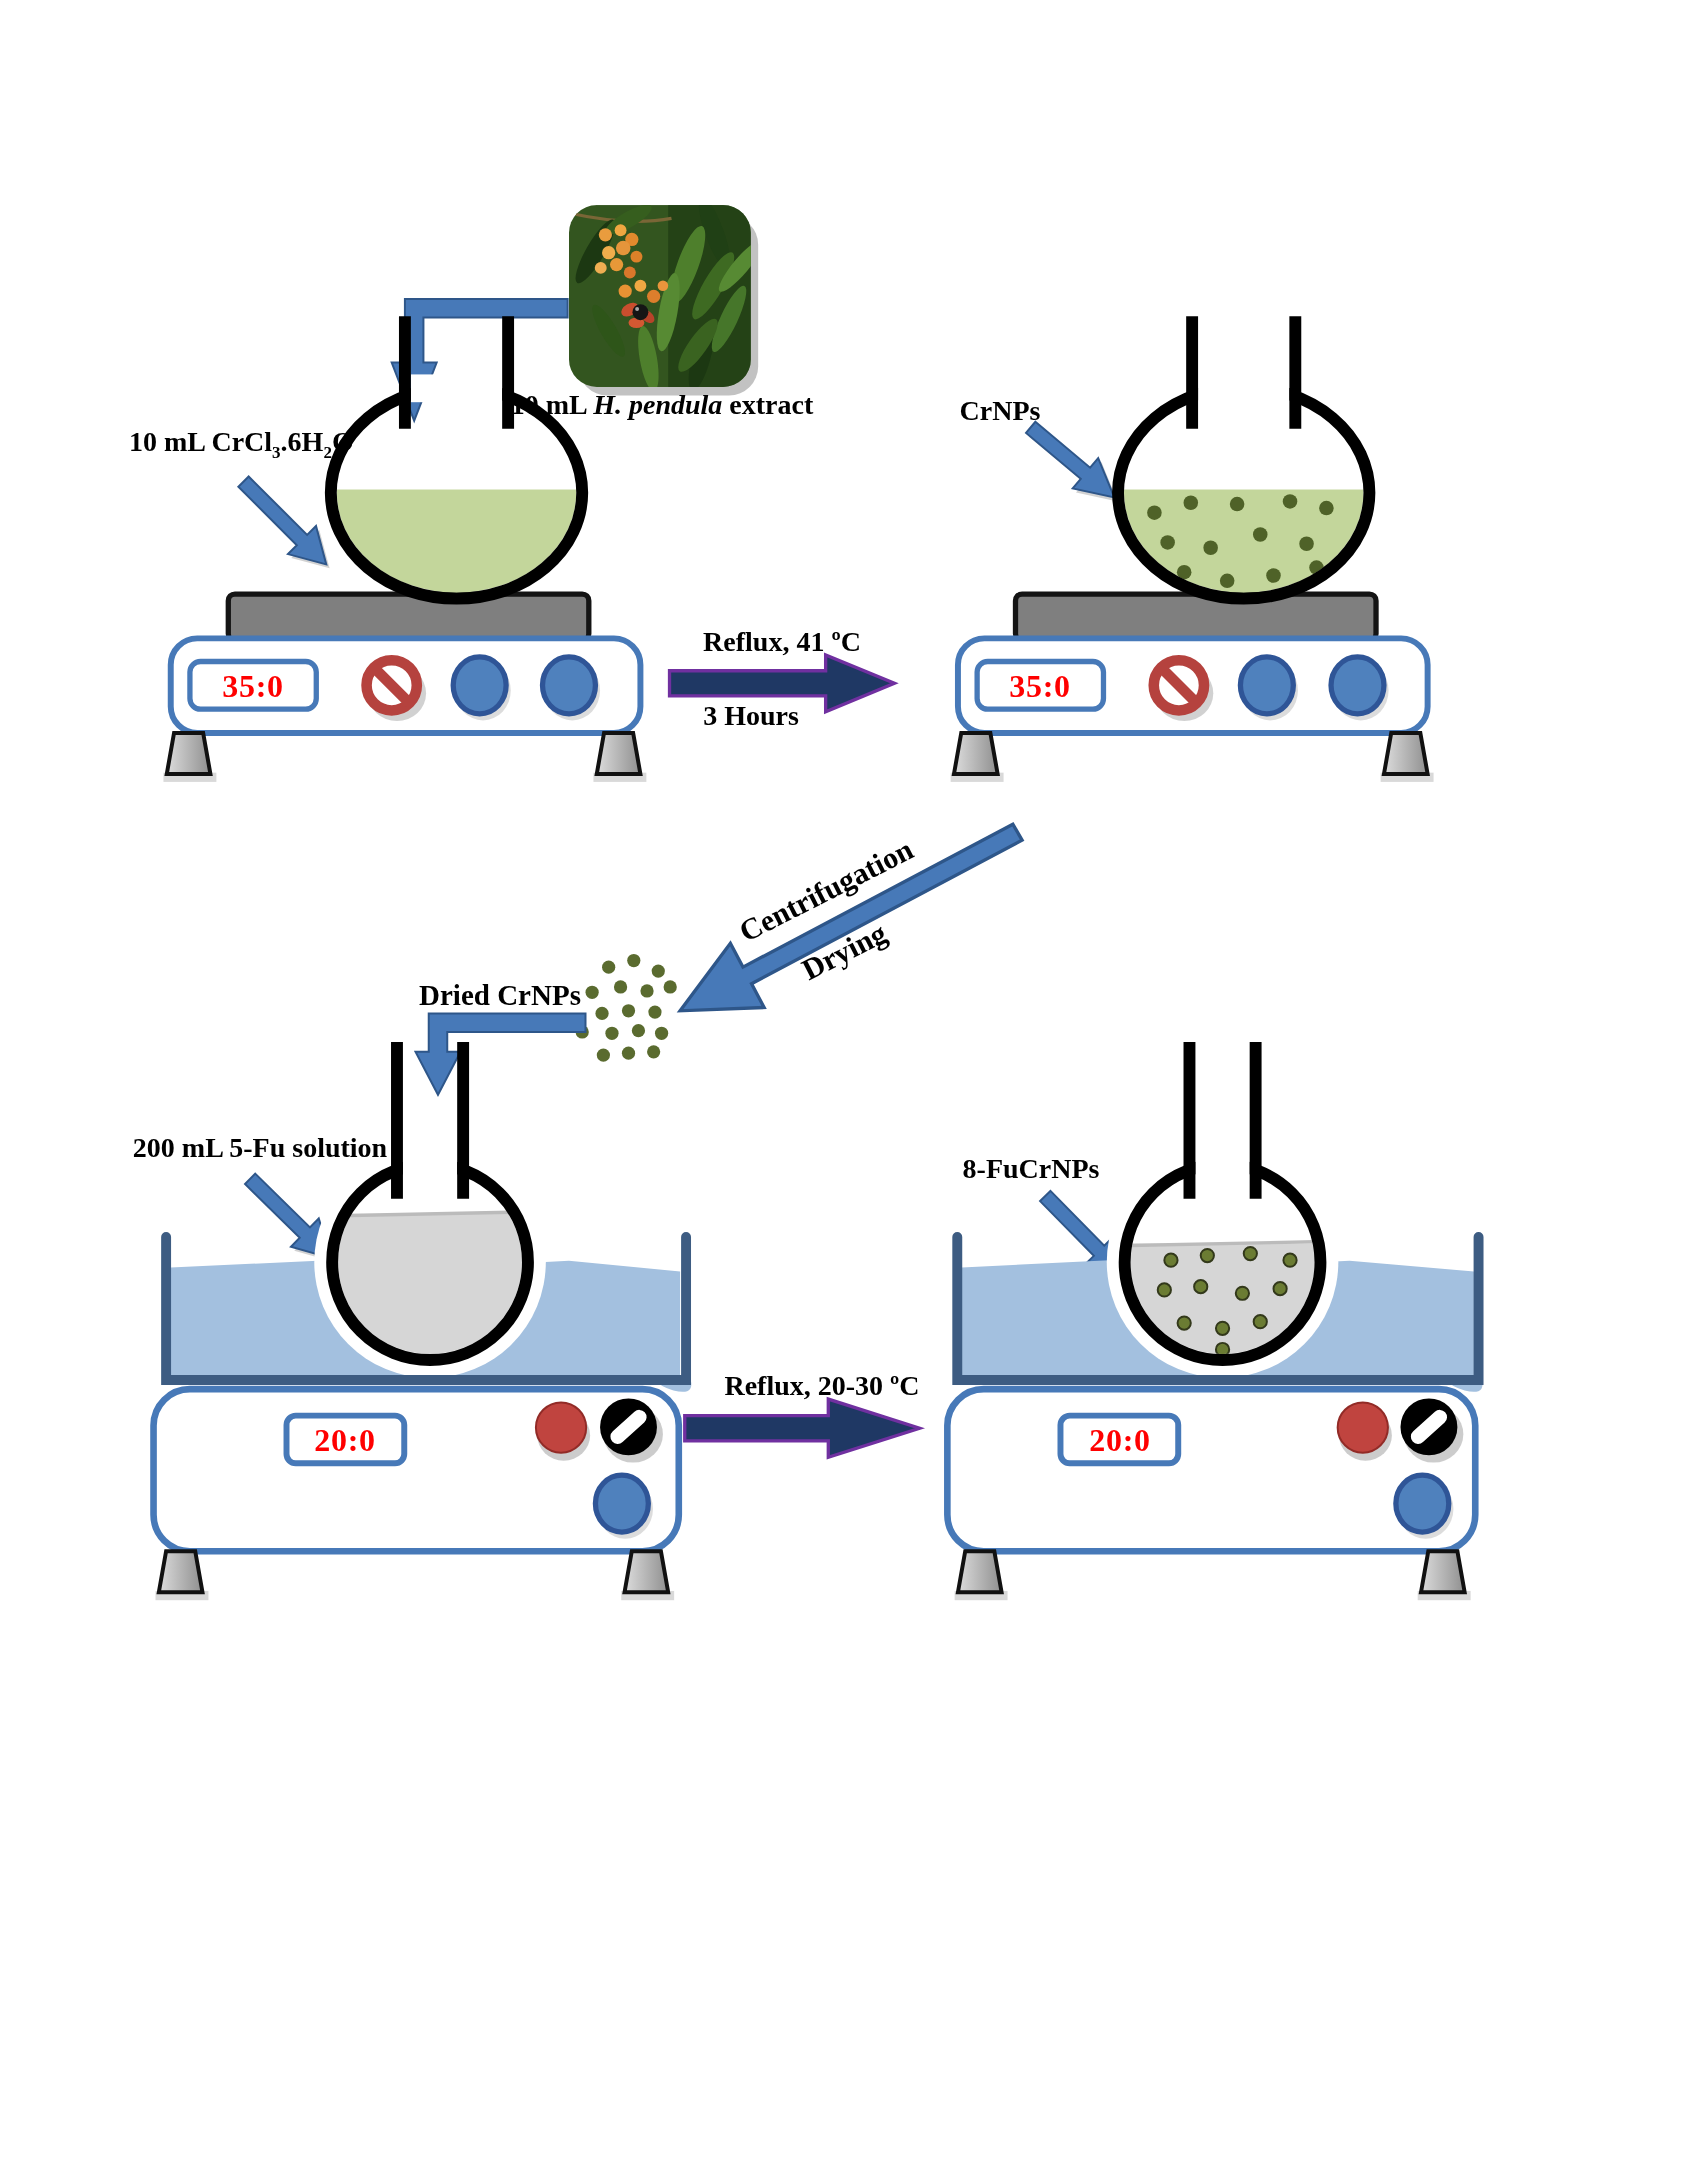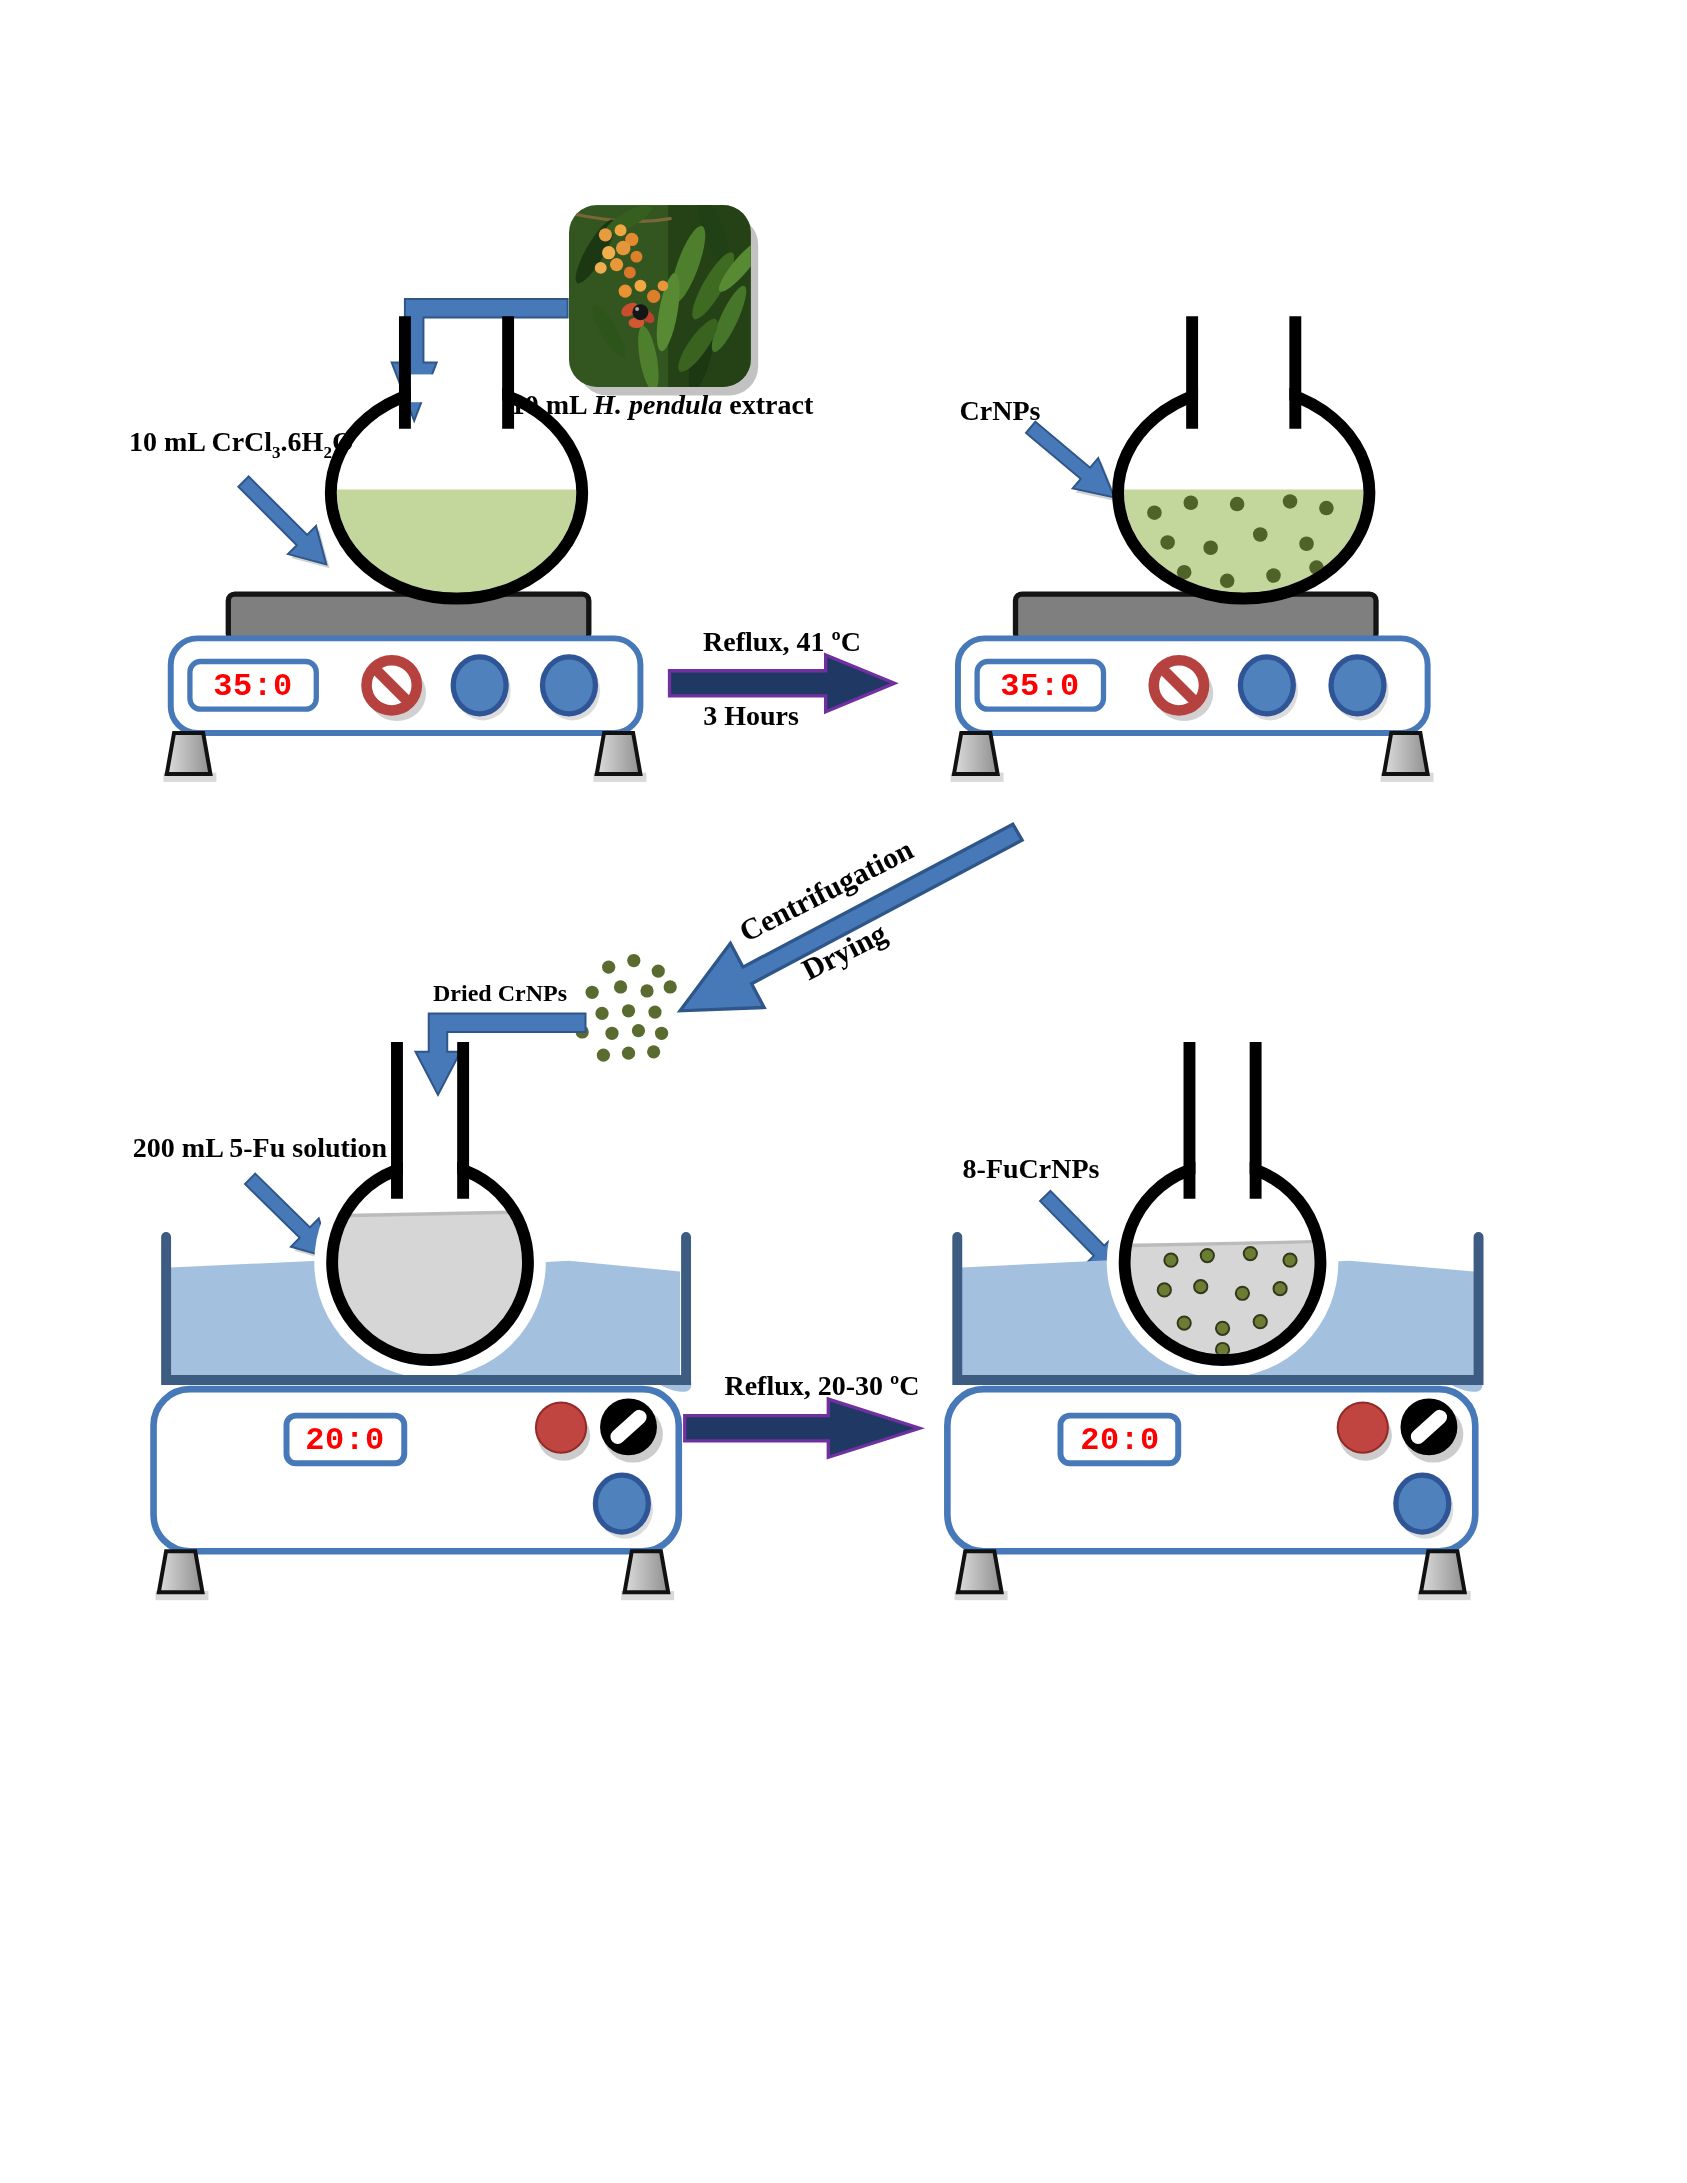--- a/index.html
+++ b/index.html
@@ -4,21 +4,21 @@
 <style>
   html,body{margin:0;padding:0;background:#ffffff;}
   #stage{position:relative;width:1687px;height:2183px;background:#fff;overflow:hidden;
          font-family:"Liberation Serif", serif;}
   #diagram{position:absolute;left:0;top:0;}
   .lbl{position:absolute;font-weight:700;font-size:28px;color:#000;white-space:nowrap;line-height:1.1;}
   .ctr{transform:translateX(-50%);}
   .rot{transform:translate(-50%,-50%) rotate(-27deg);font-size:30px;}
   .ital{font-style:italic;}
   .lbl sub{font-size:17px;line-height:0;}
-  .display-text{position:absolute;font-family:Liberation Mono, monospace;font-weight:700;
+  .display-text{position:absolute;font-family:Liberation Serif, serif;font-weight:700;
     color:#FF0000;display:flex;align-items:center;justify-content:center;
     font-size:32px;letter-spacing:0.7px;}
 </style>
 </head>
 <body>
 
 <div id="stage">
 
 <svg id="diagram" width="1687" height="2183" viewBox="0 0 2550 3300">
   <defs>
@@ -273,21 +273,21 @@
 <div class="lbl ctr" style="left:662px;top:390px;"><span>10 mL </span><span class="ital">H. pendula</span><span> extract</span></div>
 
 <div class="lbl ctr" style="left:1000px;top:396px;">CrNPs</div>
 
 <div class="lbl ctr" style="left:782px;top:627px;">Reflux, 41 ºC</div>
 <div class="lbl ctr" style="left:751px;top:701px;">3 Hours</div>
 
 <div class="lbl rot" style="left:826px;top:890px;">Centrifugation</div>
 <div class="lbl rot" style="left:844px;top:951px;">Drying</div>
 
-<div class="lbl ctr" style="left:500px;top:980px;font-size:24px;">Dried CrNPs</div>
+<div class="lbl ctr" style="left:500px;top:980px;font-size:29px;">Dried CrNPs</div>
 
 <div class="lbl ctr" style="left:248px;top:1133px;margin-left:12px;">200 mL 5-Fu solution</div>
 <div class="lbl ctr" style="left:1031px;top:1154px;">8-FuCrNPs</div>
 
 <div class="lbl ctr" style="left:797px;top:1371px;margin-left:25px;">Reflux, 20-30 ºC</div>
 
 <div class="display-text" style="left:190px;top:662px;width:126px;height:48px;">35:0</div>
 <div class="display-text" style="left:977px;top:662px;width:126px;height:48px;">35:0</div>
 <div class="display-text" style="left:286px;top:1416px;width:118px;height:48px;">20:0</div>
 <div class="display-text" style="left:1061px;top:1416px;width:118px;height:48px;">20:0</div>

